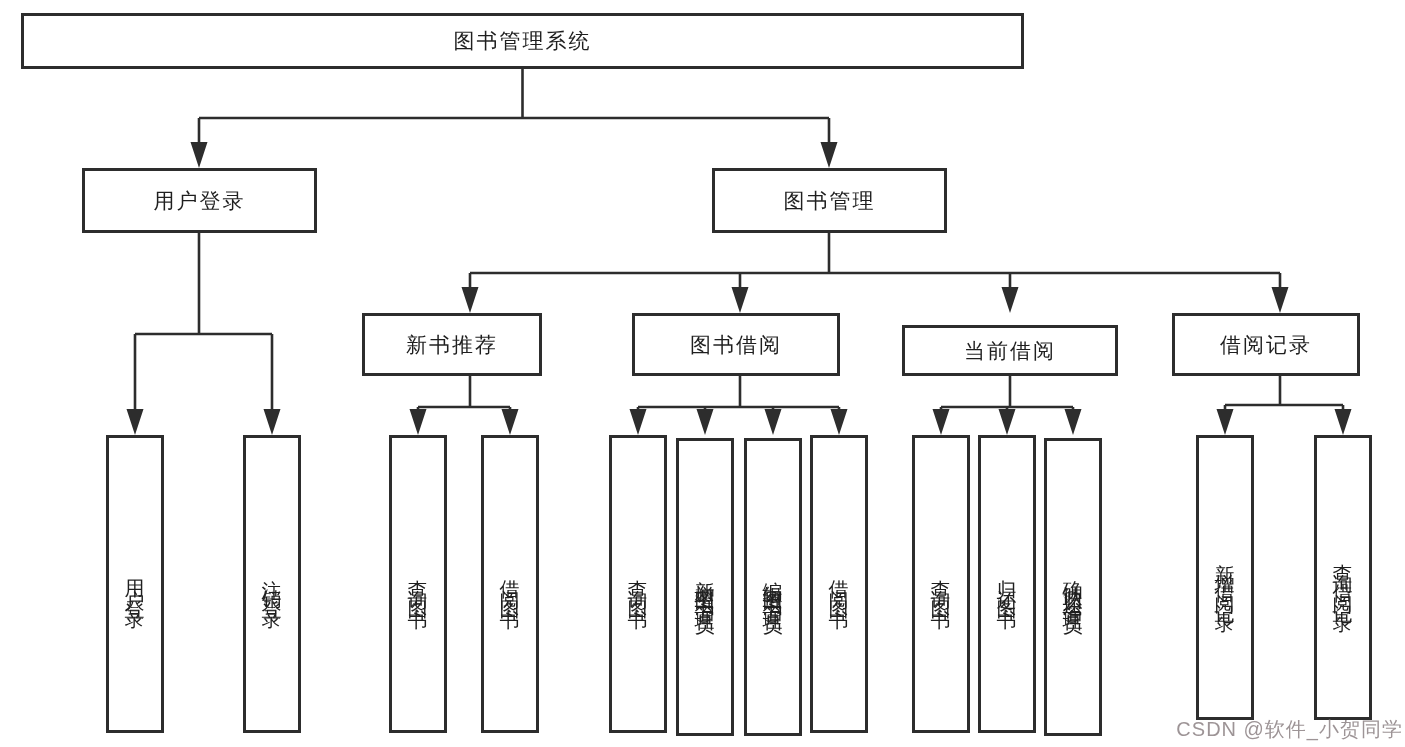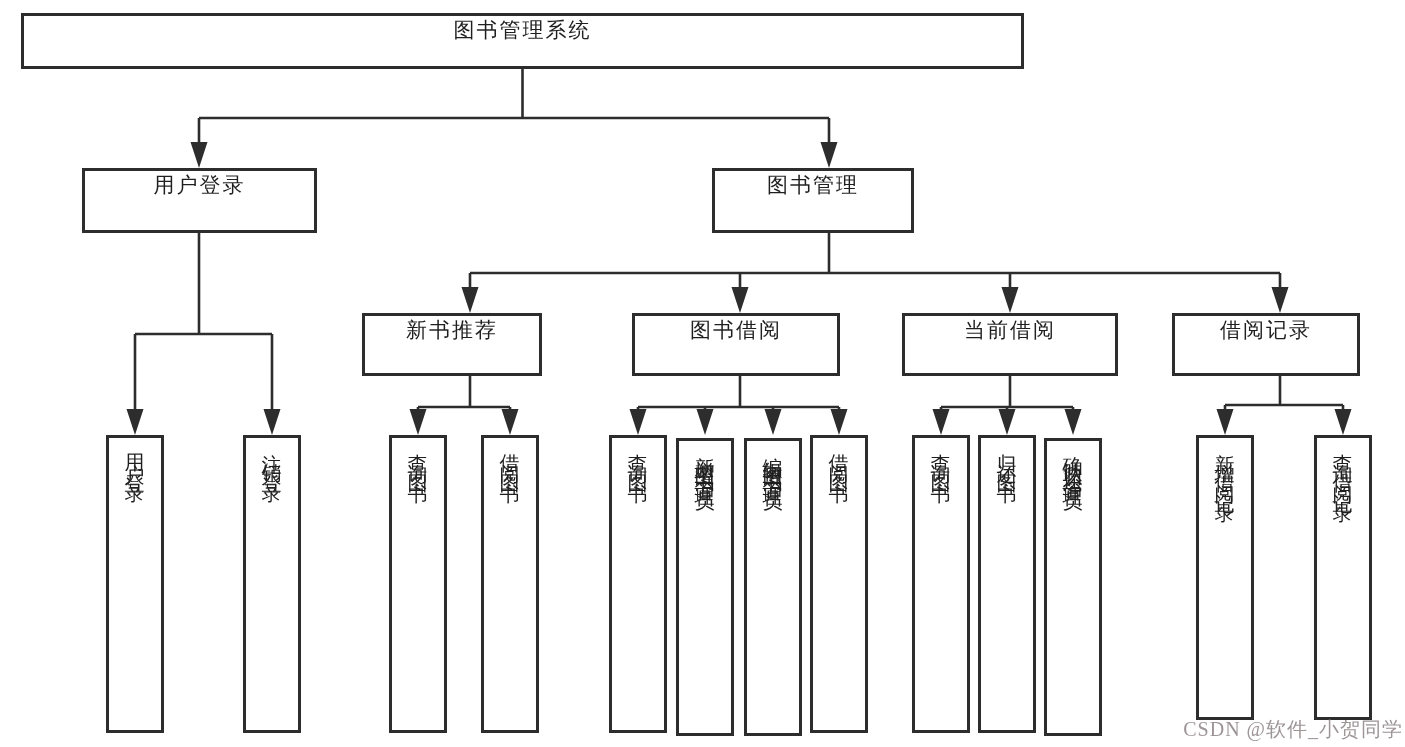--- a/index.html
+++ b/index.html
@@ -20,21 +20,21 @@
     left: 0;
     top: 0;
     z-index: 0;
   }
   .box {
     position: absolute;
     box-sizing: border-box;
     border: 3px solid #2d2d2d;
     background: #ffffff;
     display: flex;
-    align-items: flex-start;
+    align-items: center;
     justify-content: center;
     z-index: 1;
     color: #1f1f1f;
   }
   .box.h span {
     font-size: 21px;
     letter-spacing: 2px;
     white-space: nowrap;
   }
   .box.v span {
@@ -50,21 +50,20 @@
   }
   .watermark {
     position: absolute;
     right: 2px;
     bottom: 4px;
     z-index: 5;
     font-size: 20px;
     letter-spacing: 1px;
     color: rgba(152, 142, 144, 0.95);
     white-space: nowrap;
-    font-family: Liberation Serif, serif;
   }
 </style>
 </head>
 <body>
 
 <div class="stage">
 
   <svg class="connectors" width="1405" height="747" viewBox="0 0 1405 747">
     <path fill="none" stroke="#2d2d2d" stroke-width="2.6" d="
       M522.5 68 V118
@@ -110,31 +109,31 @@
       M1334.5 409 L1351.5 409 L1343 435 Z"></path>
   </svg>
 
   <div class="box h" style="left:21px;top:13px;width:1003px;height:56px">
     <span>图书管理系统</span>
   </div>
 
   <div class="box h" style="left:82px;top:168px;width:235px;height:65px">
     <span>用户登录</span>
   </div>
-  <div class="box h" style="left:712px;top:168px;width:202px;height:65px">
+  <div class="box h" style="left:712px;top:168px;width:235px;height:65px">
     <span>图书管理</span>
   </div>
 
   <div class="box h" style="left:362px;top:313px;width:180px;height:63px">
     <span>新书推荐</span>
   </div>
   <div class="box h" style="left:632px;top:313px;width:208px;height:63px">
     <span>图书借阅</span>
   </div>
-  <div class="box h" style="left:902px;top:313px;width:216px;height:63px">
+  <div class="box h" style="left:902px;top:325px;width:216px;height:51px">
     <span>当前借阅</span>
   </div>
   <div class="box h" style="left:1172px;top:313px;width:188px;height:63px">
     <span>借阅记录</span>
   </div>
 
   <div class="box v" style="left:106px;top:435px;width:58px;height:298px">
     <span>用户登录</span>
   </div>
   <div class="box v" style="left:243px;top:435px;width:58px;height:298px">

